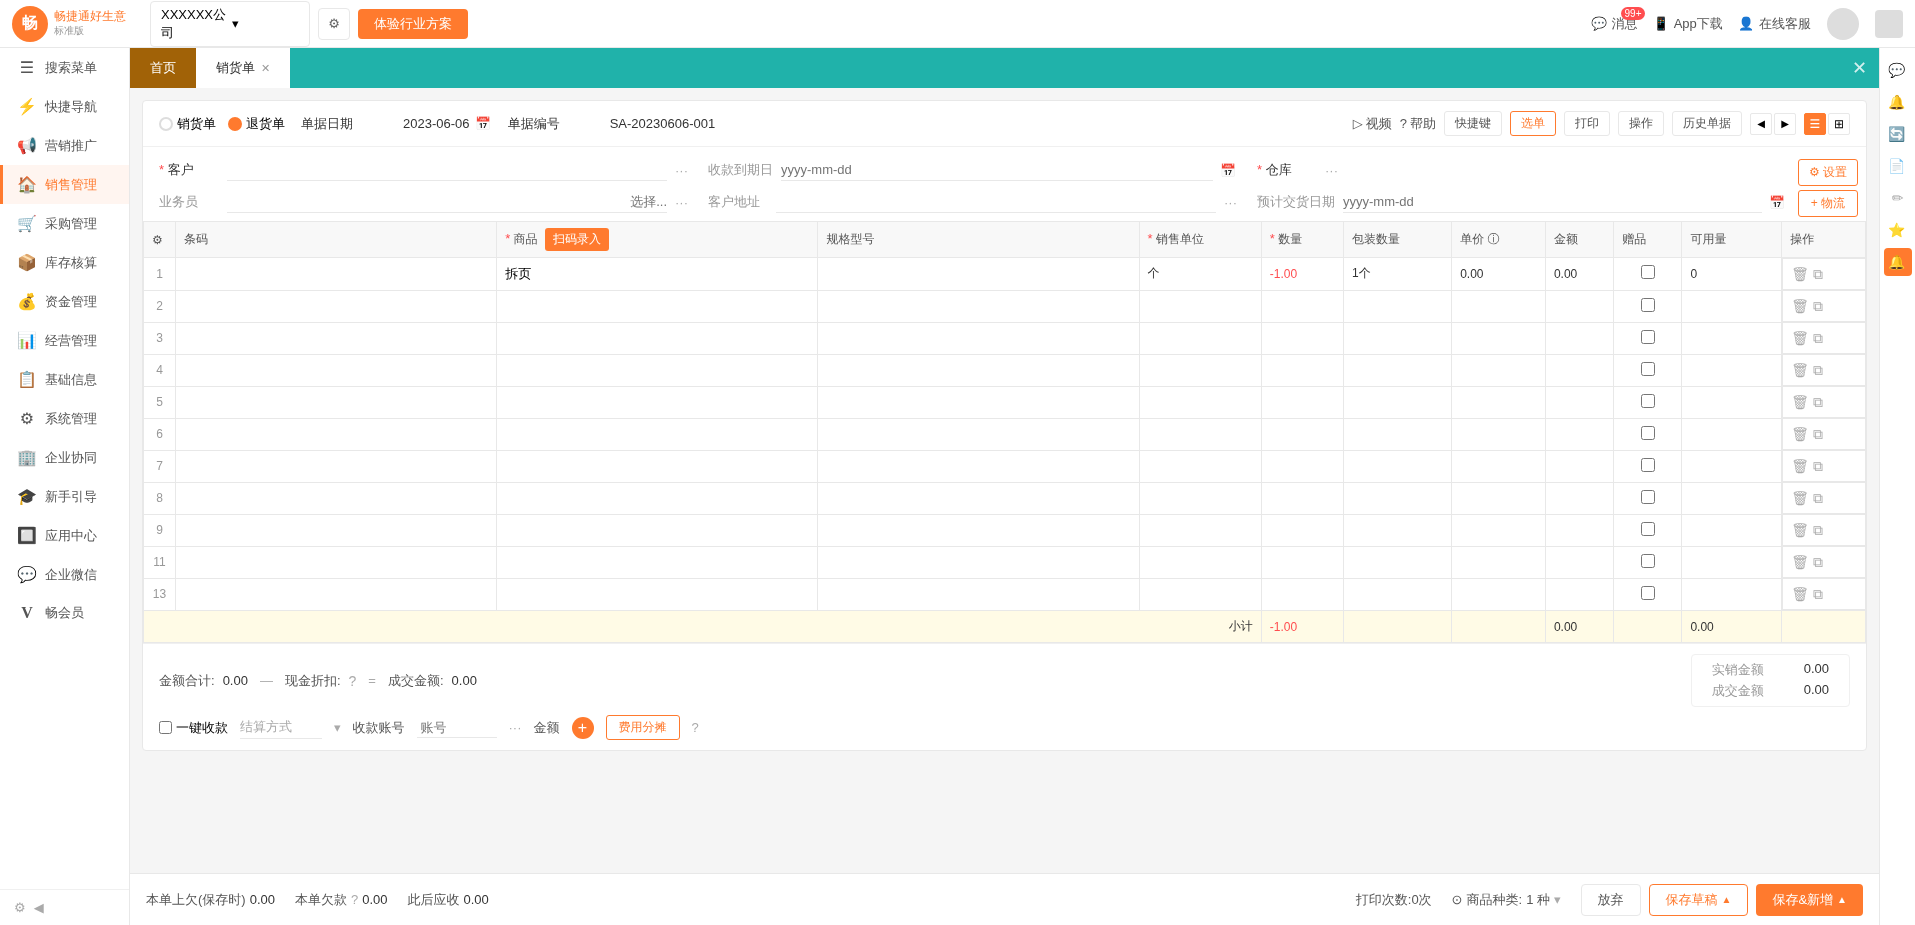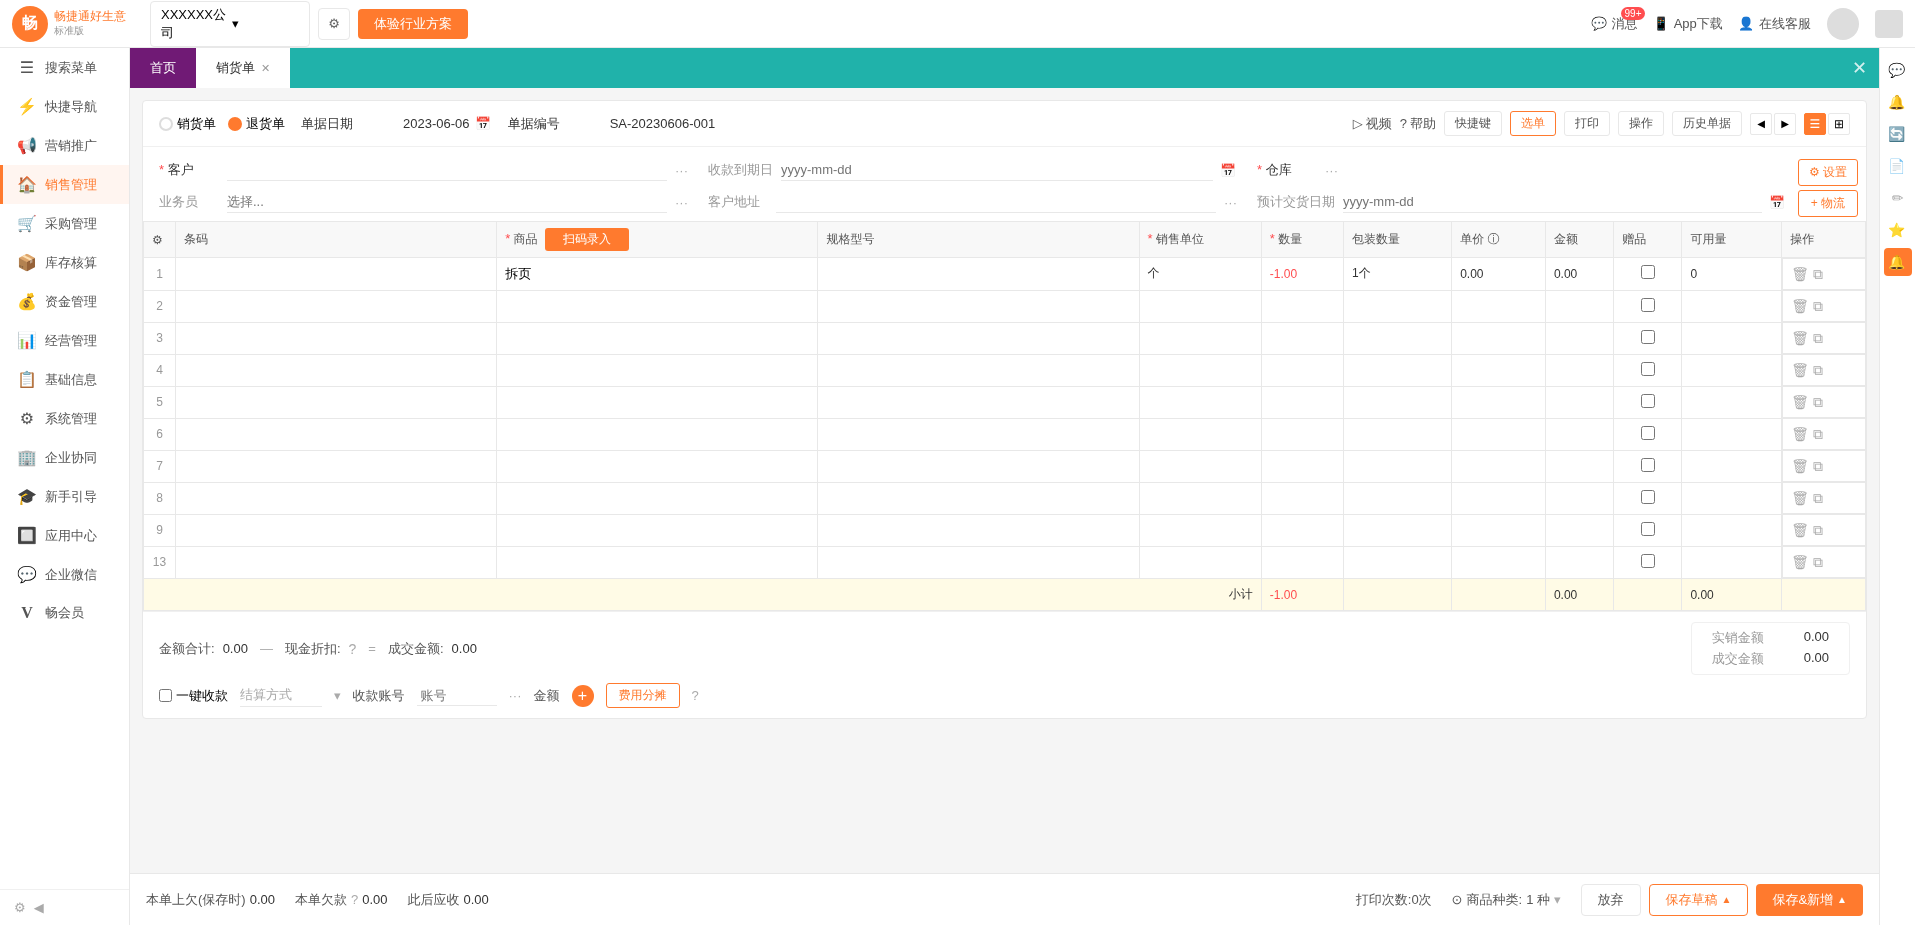--- a/index.html
+++ b/index.html
@@ -92,21 +92,21 @@
       background: #20b2aa; display: flex; align-items: center;
       height: 40px; padding: 0;
     }
     .tab {
       height: 40px; padding: 0 20px;
       display: flex; align-items: center; gap: 6px;
       cursor: pointer; color: rgba(255,255,255,0.8); font-size: 13px;
     }
     .tab.active { background: #fff; color: #333; }
     .tab-close { font-size: 11px; color: #999; cursor: pointer; }
-    .tab-home { background: #701a75; color: #fff; }
+    .tab-home { background: #a16207; color: #fff; }
 
     
     .content { flex: 1; background: #f5f5f5; overflow-y: auto; padding: 12px; }
 
     
     .form-card {
       background: #fff; border-radius: 4px;
       border: 1px solid #e8e8e8;
     }
 
@@ -153,21 +153,21 @@
       border: 1px solid #ff7a2e; color: #ff7a2e;
       padding: 4px 10px; border-radius: 3px; cursor: pointer;
       background: #fff; font-size: 12px; white-space: nowrap;
     }
     .form-fields-wrapper { position: relative; }
 
     
     .table-section { padding: 0 0 0 0; }
     .scan-btn {
       background: #ff7a2e; color: #fff; border: none;
-      padding: 3px 18px; border-radius: 3px; cursor: pointer;
+      padding: 3px 8px; border-radius: 3px; cursor: pointer;
       font-size: 12px; margin-left: 4px;
     }
     table { width: 100%; border-collapse: collapse; }
     th {
       background: #f8f8f8; border: 1px solid #e8e8e8;
       padding: 6px 8px; text-align: left; font-weight: normal;
       color: #555; white-space: nowrap; font-size: 12px;
     }
     td {
       border: 1px solid #e8e8e8; padding: 5px 8px;
@@ -431,21 +431,21 @@
             </div>
             <div class="field-row">
               <span class="field-label" style="color:#333;">
                 <span style="color:#ff4d4f;">*</span> 仓库
               </span>
               <span class="field-dots">···</span>
             </div>
 
             <div class="field-row">
               <span class="field-label">业务员</span>
-              <input class="field-input" placeholder="选择..." style="flex: 1 1 0%; border-top: none; border-right: none; border-left: none; border-image: initial; border-bottom: 1px solid rgb(232, 232, 232); outline: none; padding: 3px 0px;">
+              <input class="field-input" placeholder="选择..." style="flex: 1 1 0%; border-top: none; border-right: none; border-left: none; border-image: initial; border-bottom: 1px solid rgb(232, 232, 232); outline: none; padding: 3px 0px; text-align: right;">
               <span class="field-dots">···</span>
             </div>
             <div class="field-row">
               <span class="field-label">客户地址</span>
               <input class="field-input" style="flex: 1 1 0%; border-top: none; border-right: none; border-left: none; border-image: initial; border-bottom: 1px solid rgb(232, 232, 232); outline: none; padding: 3px 0px;">
               <span class="field-dots">···</span>
             </div>
             <div class="field-row">
               <span class="field-label">预计交货日期</span>
               <input class="field-input" placeholder="yyyy-mm-dd" style="flex: 1 1 0%; border-top: none; border-right: none; border-left: none; border-image: initial; border-bottom: 1px solid rgb(232, 232, 232); outline: none; padding: 3px 0px;">
@@ -630,20 +630,37 @@
       <td></td>
       <td></td>
       <td class="td-check"><input type="checkbox" class="checkbox" style=""></td>
       <td></td>
       <td style="display:flex;gap:4px;align-items:center;">
         <span class="op-btn">🗑</span>
         <span class="op-btn">⧉</span>
       </td>
     </tr>
                   <tr>
+      <td class="row-num">11</td>
+      <td><input style="border: none; outline: none; width: 100%; background: transparent;" value=""></td>
+      <td><input style="border: none; outline: none; width: 100%; background: transparent;" value=""></td>
+      <td><input style="border: none; outline: none; width: 100%; background: transparent;" value=""></td>
+      <td></td>
+      <td style=""></td>
+      <td></td>
+      <td></td>
+      <td></td>
+      <td class="td-check"><input type="checkbox" class="checkbox" style=""></td>
+      <td></td>
+      <td style="display:flex;gap:4px;align-items:center;">
+        <span class="op-btn">🗑</span>
+        <span class="op-btn">⧉</span>
+      </td>
+    </tr>
+                  <tr>
       <td class="row-num">13</td>
       <td><input style="border: none; outline: none; width: 100%; background: transparent;" value=""></td>
       <td><input style="border: none; outline: none; width: 100%; background: transparent;" value=""></td>
       <td><input style="border: none; outline: none; width: 100%; background: transparent;" value=""></td>
       <td></td>
       <td style=""></td>
       <td></td>
       <td></td>
       <td></td>
       <td class="td-check"><input type="checkbox" class="checkbox" style=""></td>

